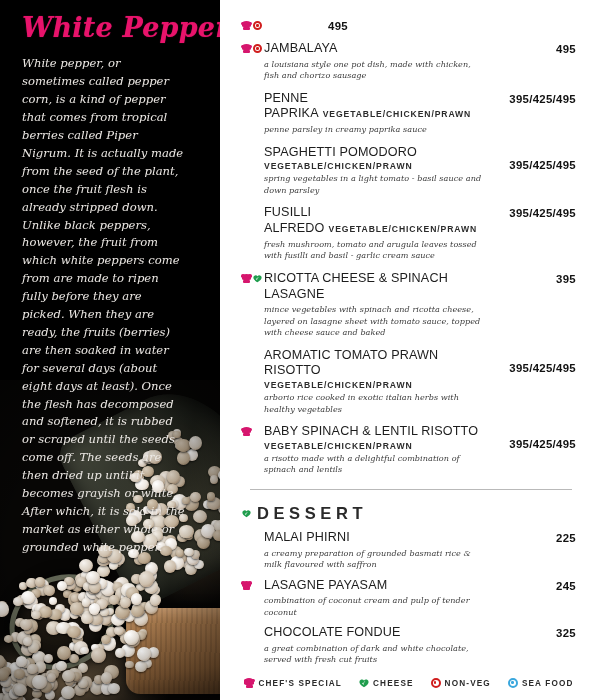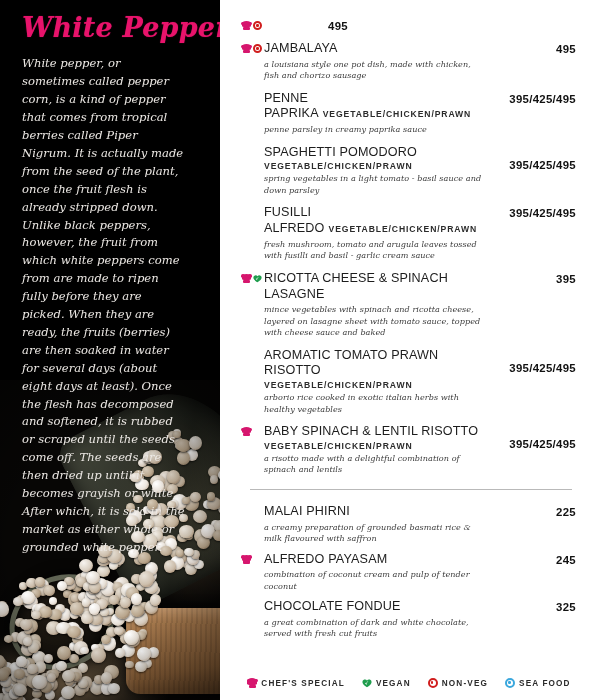--- a/index.html
+++ b/index.html
@@ -612,38 +612,47 @@
             </div>
             <div class="item-body">
               <div class="item-title"><span>BABY SPINACH &amp; LENTIL RISOTTO</span></div>
               <div class="item-variant block">VEGETABLE/CHICKEN/PRAWN</div>
               <div class="item-desc">a risotto made with a delightful combination of spinach and lentils</div>
             </div>
             <div class="item-price">395/425/495</div>
           </div>
         </div>
         <div class="divider"></div>
+        <h2 class="section-head dessert">
+          <span class="ic ic-vegan">
+            <svg viewBox="0 0 10 10">
+              <path d="M5 9.3C2.2 7.4.4 5.9.4 4A2.5 2.5 0 0 1 5 2.6 2.5 2.5 0 0 1 9.6 4c0 1.9-1.8 3.4-4.6 5.3z" fill="#1f9d4d"></path>
+              <path d="M5.9 3.2c-.9.5-1.5 1.4-1.6 2.4l-.7-.8-.5.5 1.4 1.6c.1-1.6.7-2.8 1.8-3.4z" fill="#ffffff"></path>
+            </svg>
+          </span>
+          <span>DESSERT</span>
+        </h2>
         <div class="dessert-list">
           <div class="item">
             <div class="item-icons"></div>
             <div class="item-body">
               <div class="item-title"><span>MALAI PHIRNI</span></div>
               <div class="item-desc">a creamy preparation of grounded basmati rice &amp; milk flavoured with saffron</div>
             </div>
             <div class="item-price">225</div>
           </div>
           <div class="item">
             <div class="item-icons">
               <span class="ic ic-chef">
                 <span class="hat-top"></span>
                 <span class="hat-band"></span>
               </span>
             </div>
             <div class="item-body">
-              <div class="item-title"><span>ALFREDO PAYASAM</span></div>
+              <div class="item-title"><span>LASAGNE PAYASAM</span></div>
               <div class="item-desc">combination of coconut cream and pulp of tender coconut</div>
             </div>
             <div class="item-price">245</div>
           </div>
           <div class="item">
             <div class="item-icons"></div>
             <div class="item-body">
               <div class="item-title"><span>CHOCOLATE FONDUE</span></div>
               <div class="item-desc">a great combination of dark and white chocolate, served with fresh cut fruits</div>
             </div>
@@ -660,21 +669,21 @@
           </span>
           <span class="legend-label">CHEF'S SPECIAL</span>
         </div>
         <div class="legend-item">
           <span class="ic ic-vegan">
             <svg viewBox="0 0 10 10">
               <path d="M5 9.3C2.2 7.4.4 5.9.4 4A2.5 2.5 0 0 1 5 2.6 2.5 2.5 0 0 1 9.6 4c0 1.9-1.8 3.4-4.6 5.3z" fill="#1f9d4d"></path>
               <path d="M5.9 3.2c-.9.5-1.5 1.4-1.6 2.4l-.7-.8-.5.5 1.4 1.6c.1-1.6.7-2.8 1.8-3.4z" fill="#ffffff"></path>
             </svg>
           </span>
-          <span class="legend-label">VEGAN</span>
+          <span class="legend-label">CHEESE</span>
         </div>
         <div class="legend-item">
           <span class="ic ic-ring ic-nonveg"></span>
           <span class="legend-label">NON-VEG</span>
         </div>
         <div class="legend-item">
           <span class="ic ic-ring ic-sea"></span>
           <span class="legend-label">SEA FOOD</span>
         </div>
       </div>

